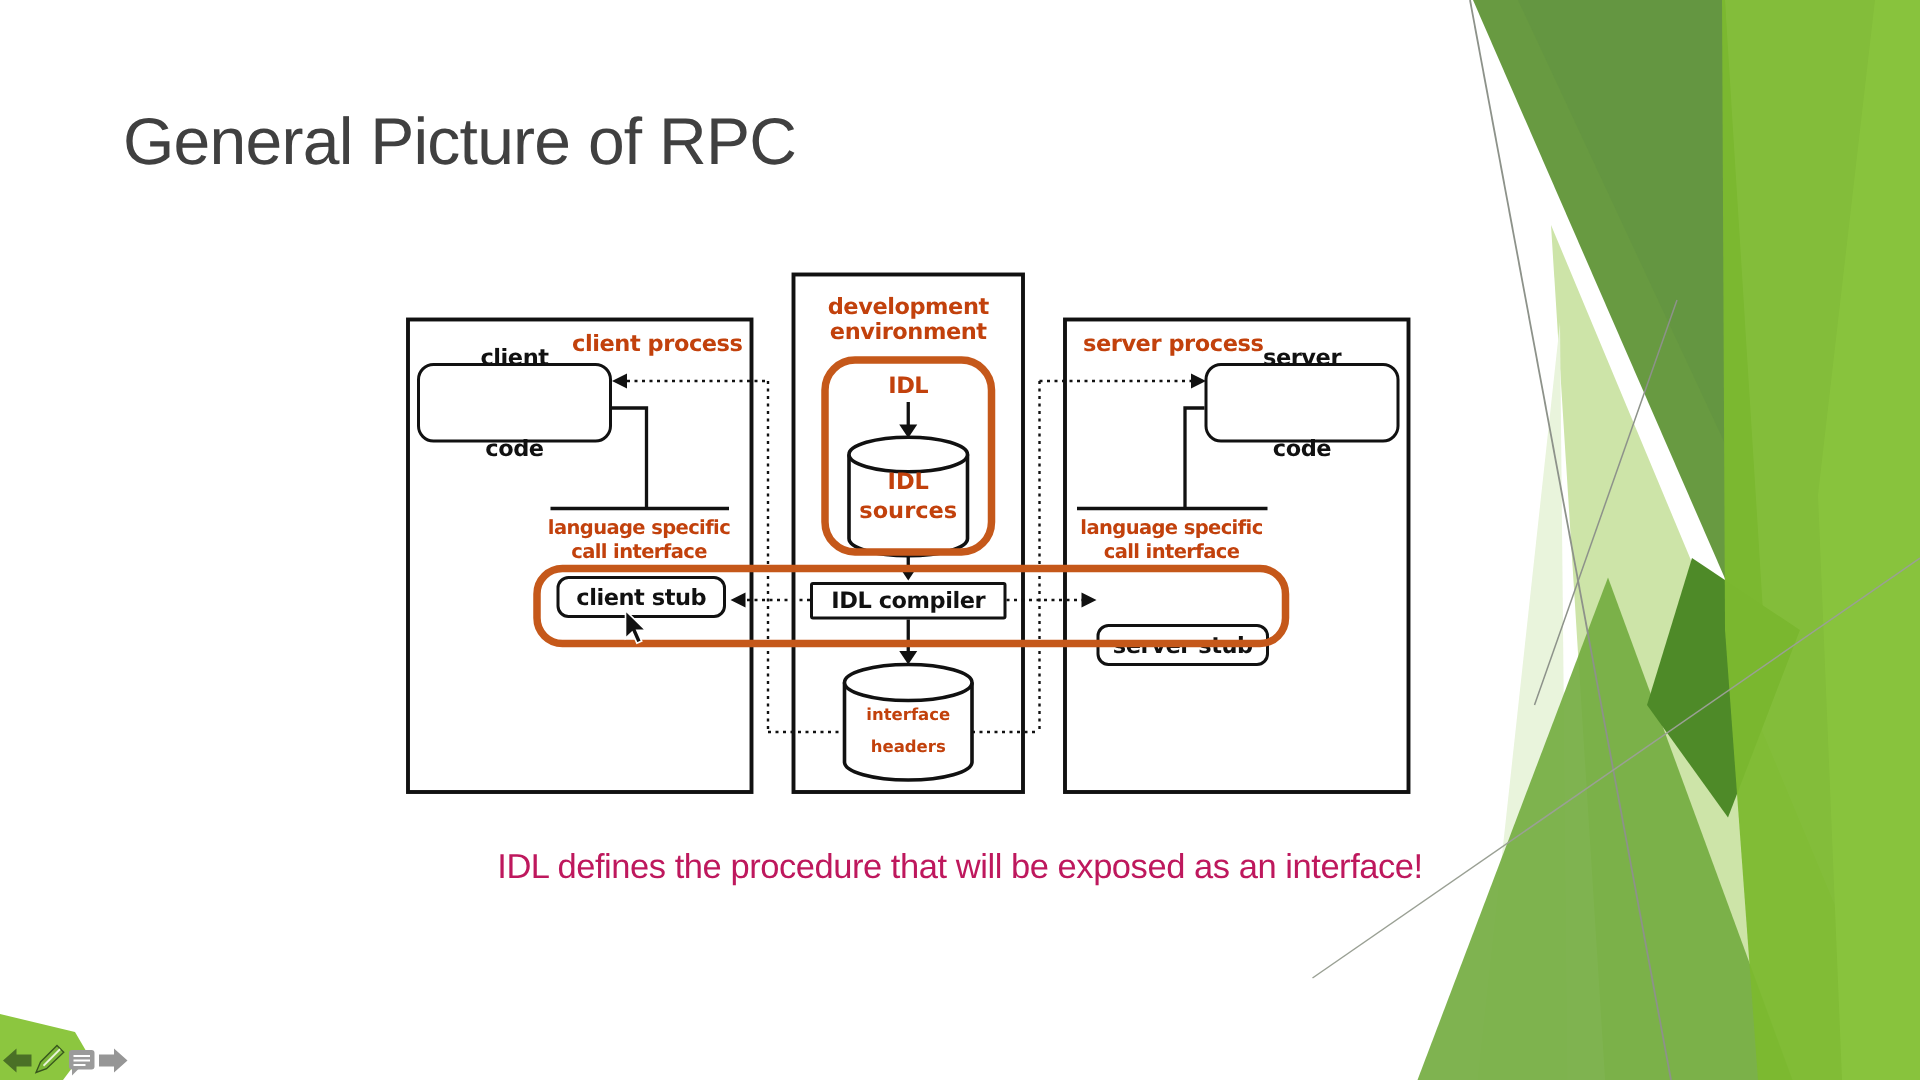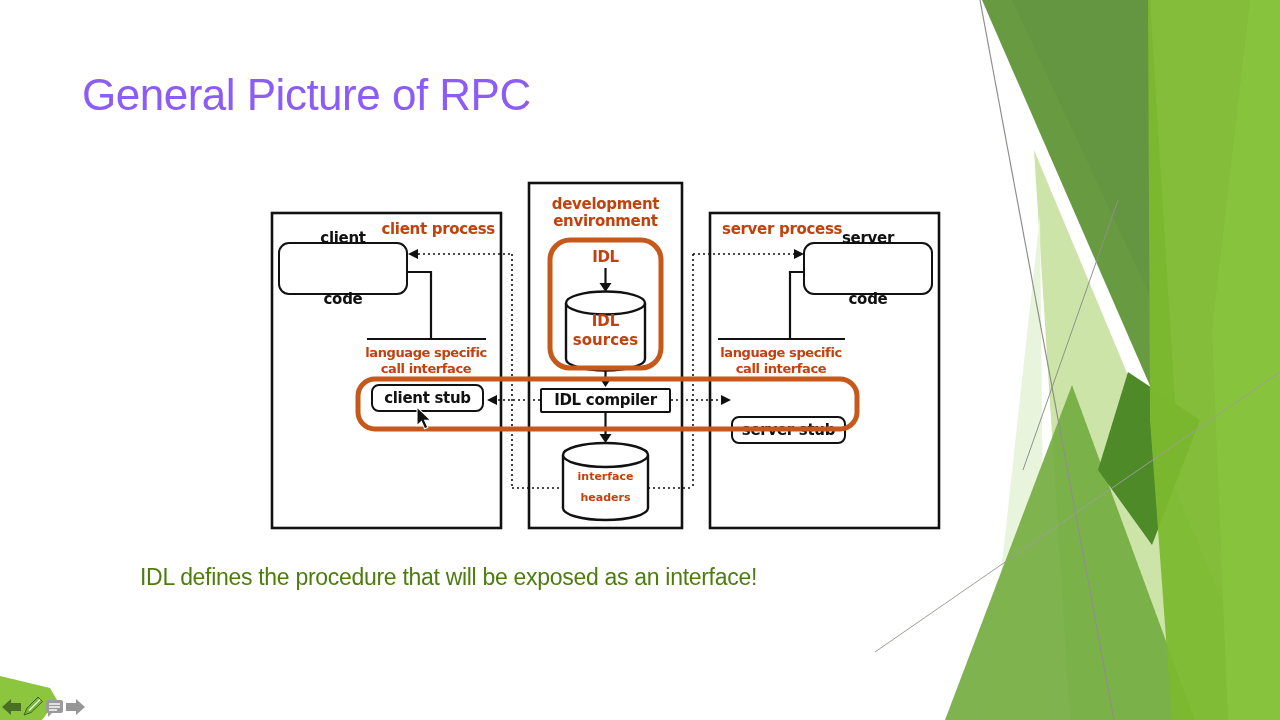--- a/index.html
+++ b/index.html
@@ -6,25 +6,25 @@
   body{
     width:1280px;height:720px;overflow:hidden;position:relative;
     background:#ffffff;
     font-family:"Liberation Sans","DejaVu Sans",sans-serif;
   }
   .abs{position:absolute;}
   
   .slide-title{
     left:82px;top:70px;width:760px;
     font-size:44px;font-weight:500;letter-spacing:-0.5px;
-    color:#8b5cf6;
+    color:#404040;
   }
   .slide-caption{
-    left:140px;top:564px;width:1000px;text-align:left;
-    font-size:23px;color:#4d7c0f;letter-spacing:-0.3px;
+    left:140px;top:564px;width:1000px;text-align:center;
+    font-size:23px;color:#be185d;letter-spacing:-0.3px;
   }
   
   .dg-text{
     font-family:"DejaVu Sans","Liberation Sans",sans-serif;
     font-weight:bold;color:#c2410c;text-align:center;line-height:1.15;
   }
   .proc-label{font-size:15px;letter-spacing:-0.3px;}
   .small-label{font-size:13px;letter-spacing:-0.4px;line-height:16px;}
   .label-box{
     position:absolute;background:#fff;border:2.6px solid #111;

